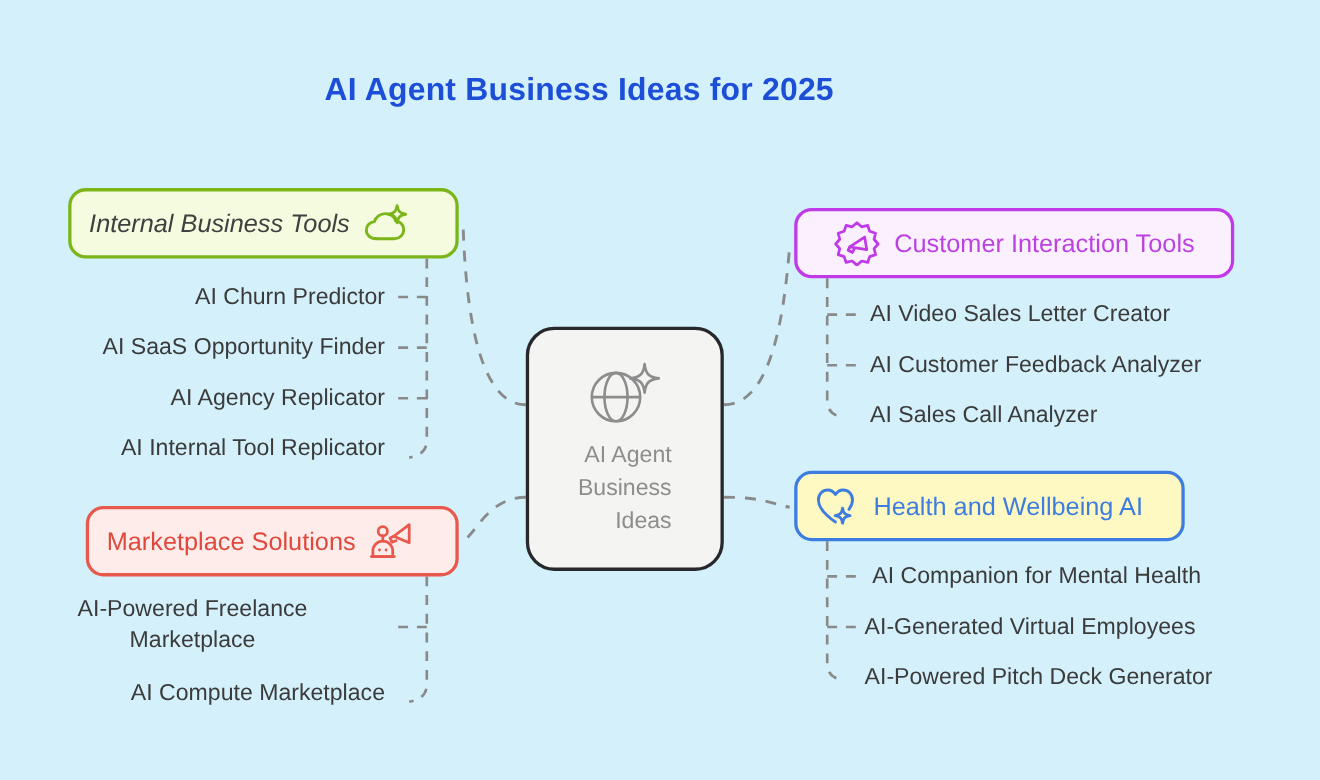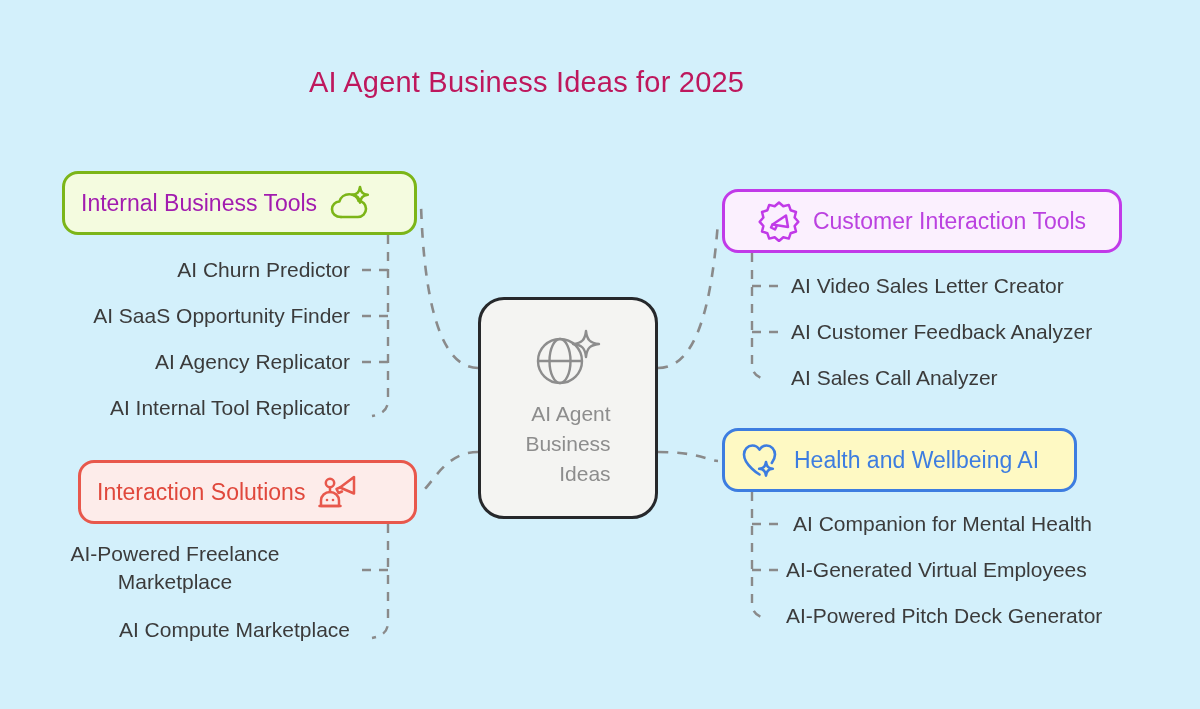--- a/index.html
+++ b/index.html
@@ -28,22 +28,23 @@
     pointer-events: none;
   }
 
   .title {
     position: absolute;
     left: 0;
     top: 66px;
     width: 1053px;
     text-align: center;
     font-size: 29px;
-    color: #be185d;
+    color: #1d4ed8;
     letter-spacing: 0.2px;
+    font-weight: bold;
   }
 
   
   .center-node {
     position: absolute;
     left: 478px;
     top: 297px;
     width: 180px;
     height: 222px;
     background: #f4f4f2;
@@ -91,21 +92,21 @@
     align-items: center;
   }
   .badge.icon-right .badge-icon { margin-left: 13px; }
   .badge.icon-left  .badge-icon { margin-right: 13px; }
 
   #badge-internal {
     left: 62px; top: 171px; width: 355px;
     border-color: #7cb518; background: #f4fbdf;
     justify-content: flex-start;
   }
-  #badge-internal .badge-label { color: #a21caf; }
+  #badge-internal .badge-label { color: #404040; font-style: italic; }
 
   #badge-marketplace {
     left: 78px; top: 460px; width: 339px;
     border-color: #e8584c; background: #fdecea;
     justify-content: flex-start;
   }
   #badge-marketplace .badge-label { color: #e0483c; }
 
   #badge-customer {
     left: 722px; top: 189px; width: 400px;
@@ -190,21 +191,21 @@
     <span class="badge-icon">
       <svg width="40" height="36" viewBox="0 0 40 36" xmlns="http://www.w3.org/2000/svg" fill="none" stroke="#7cb518" stroke-width="2.6" stroke-linejoin="round" stroke-linecap="round">
         <path d="M11,32 C5.5,32 2,28.4 2,24.2 C2,20.2 5.2,16.8 9.4,16.5 C10.6,12.2 14.6,9.2 19.2,9.2 C23.6,9.2 27.3,12 28.7,15.8"></path>
         <path d="M28.7,15.8 C33,16.2 36,19.6 36,23.8 C36,28.3 32.4,32 27.9,32 L11,32"></path>
         <path d="M30,2 C30.8,7.2 32.6,9 37.8,9.8 C32.6,10.6 30.8,12.4 30,17.6 C29.2,12.4 27.4,10.6 22.2,9.8 C27.4,9 29.2,7.2 30,2 Z"></path>
       </svg>
     </span>
   </div>
 
   <div class="badge icon-right" id="badge-marketplace">
-    <span class="badge-label">Interaction Solutions</span>
+    <span class="badge-label">Marketplace Solutions</span>
     <span class="badge-icon">
       <svg width="40" height="38" viewBox="0 0 40 38" xmlns="http://www.w3.org/2000/svg" fill="none" stroke="#e8584c" stroke-width="2.5" stroke-linejoin="round" stroke-linecap="round">
         <circle cx="12" cy="10" r="4.2"></circle>
         <path d="M12,14.2 L12,19"></path>
         <path d="M3,33 L3,27.5 C3,22.8 7,19 12,19 C17,19 21,22.8 21,27.5 L21,33 Z"></path>
         <line x1="1.5" y1="33" x2="22.5" y2="33"></line>
         <circle cx="9" cy="27" r="1.3" fill="#e8584c" stroke="none"></circle>
         <circle cx="15" cy="27" r="1.3" fill="#e8584c" stroke="none"></circle>
         <path d="M22,14.5 L36,4 L36,20.5 L22,14.5 Z"></path>
         <path d="M22,14.5 L18.5,16 L20.5,20 L24,18.5"></path>

